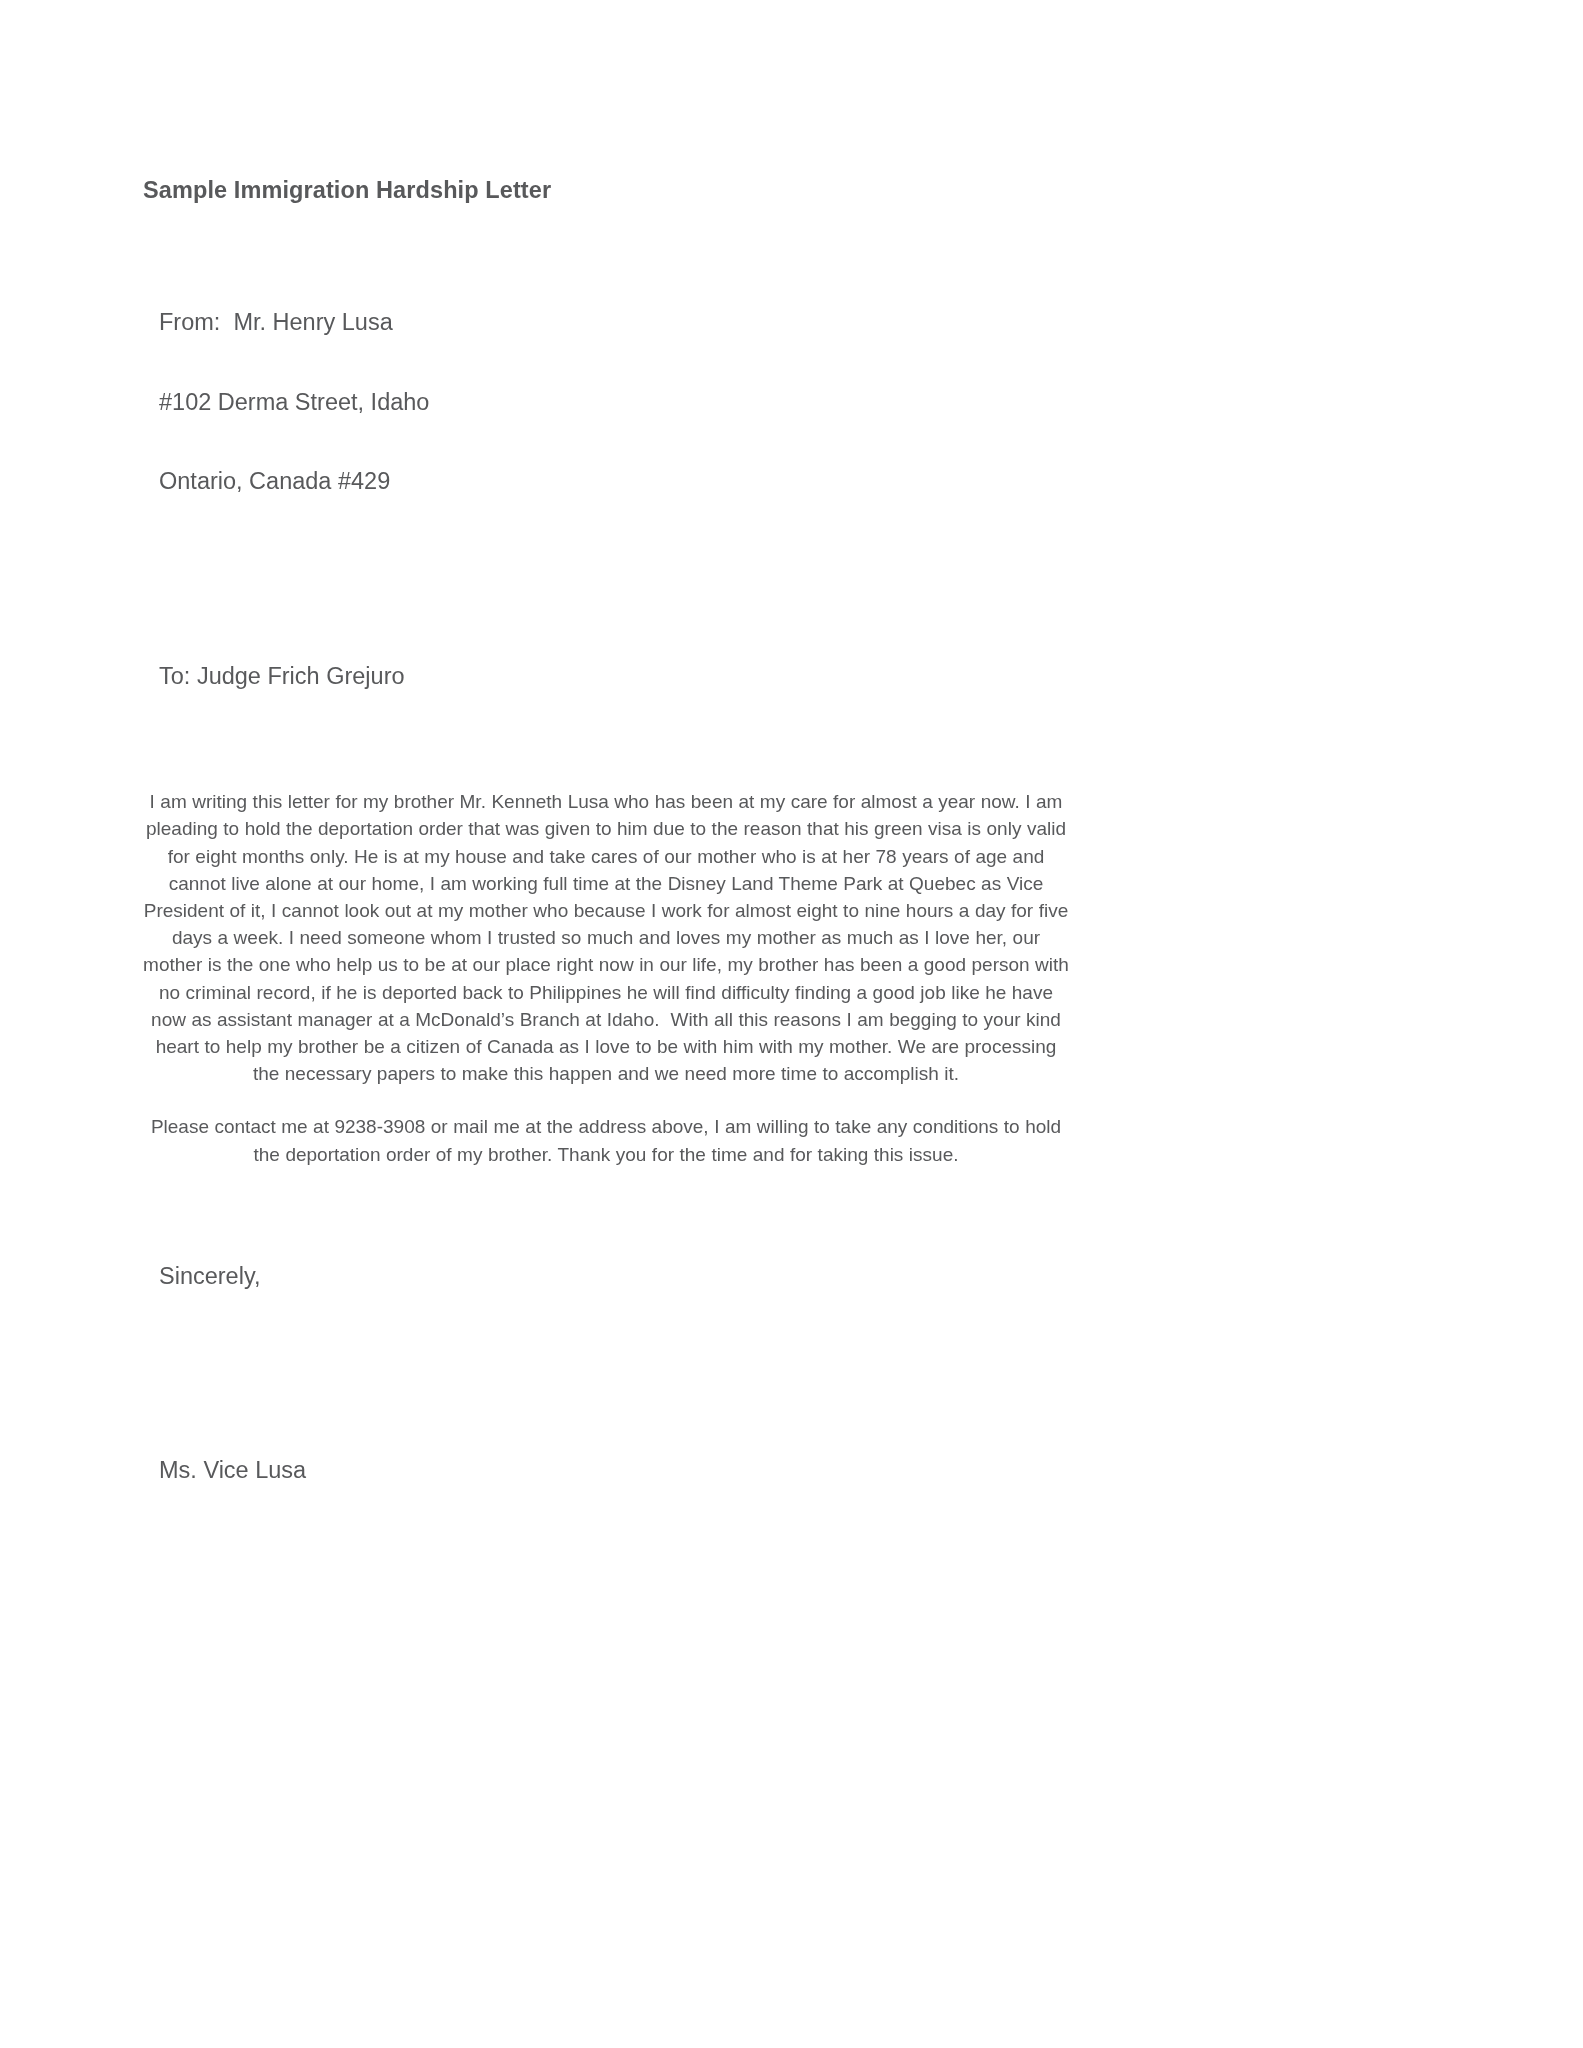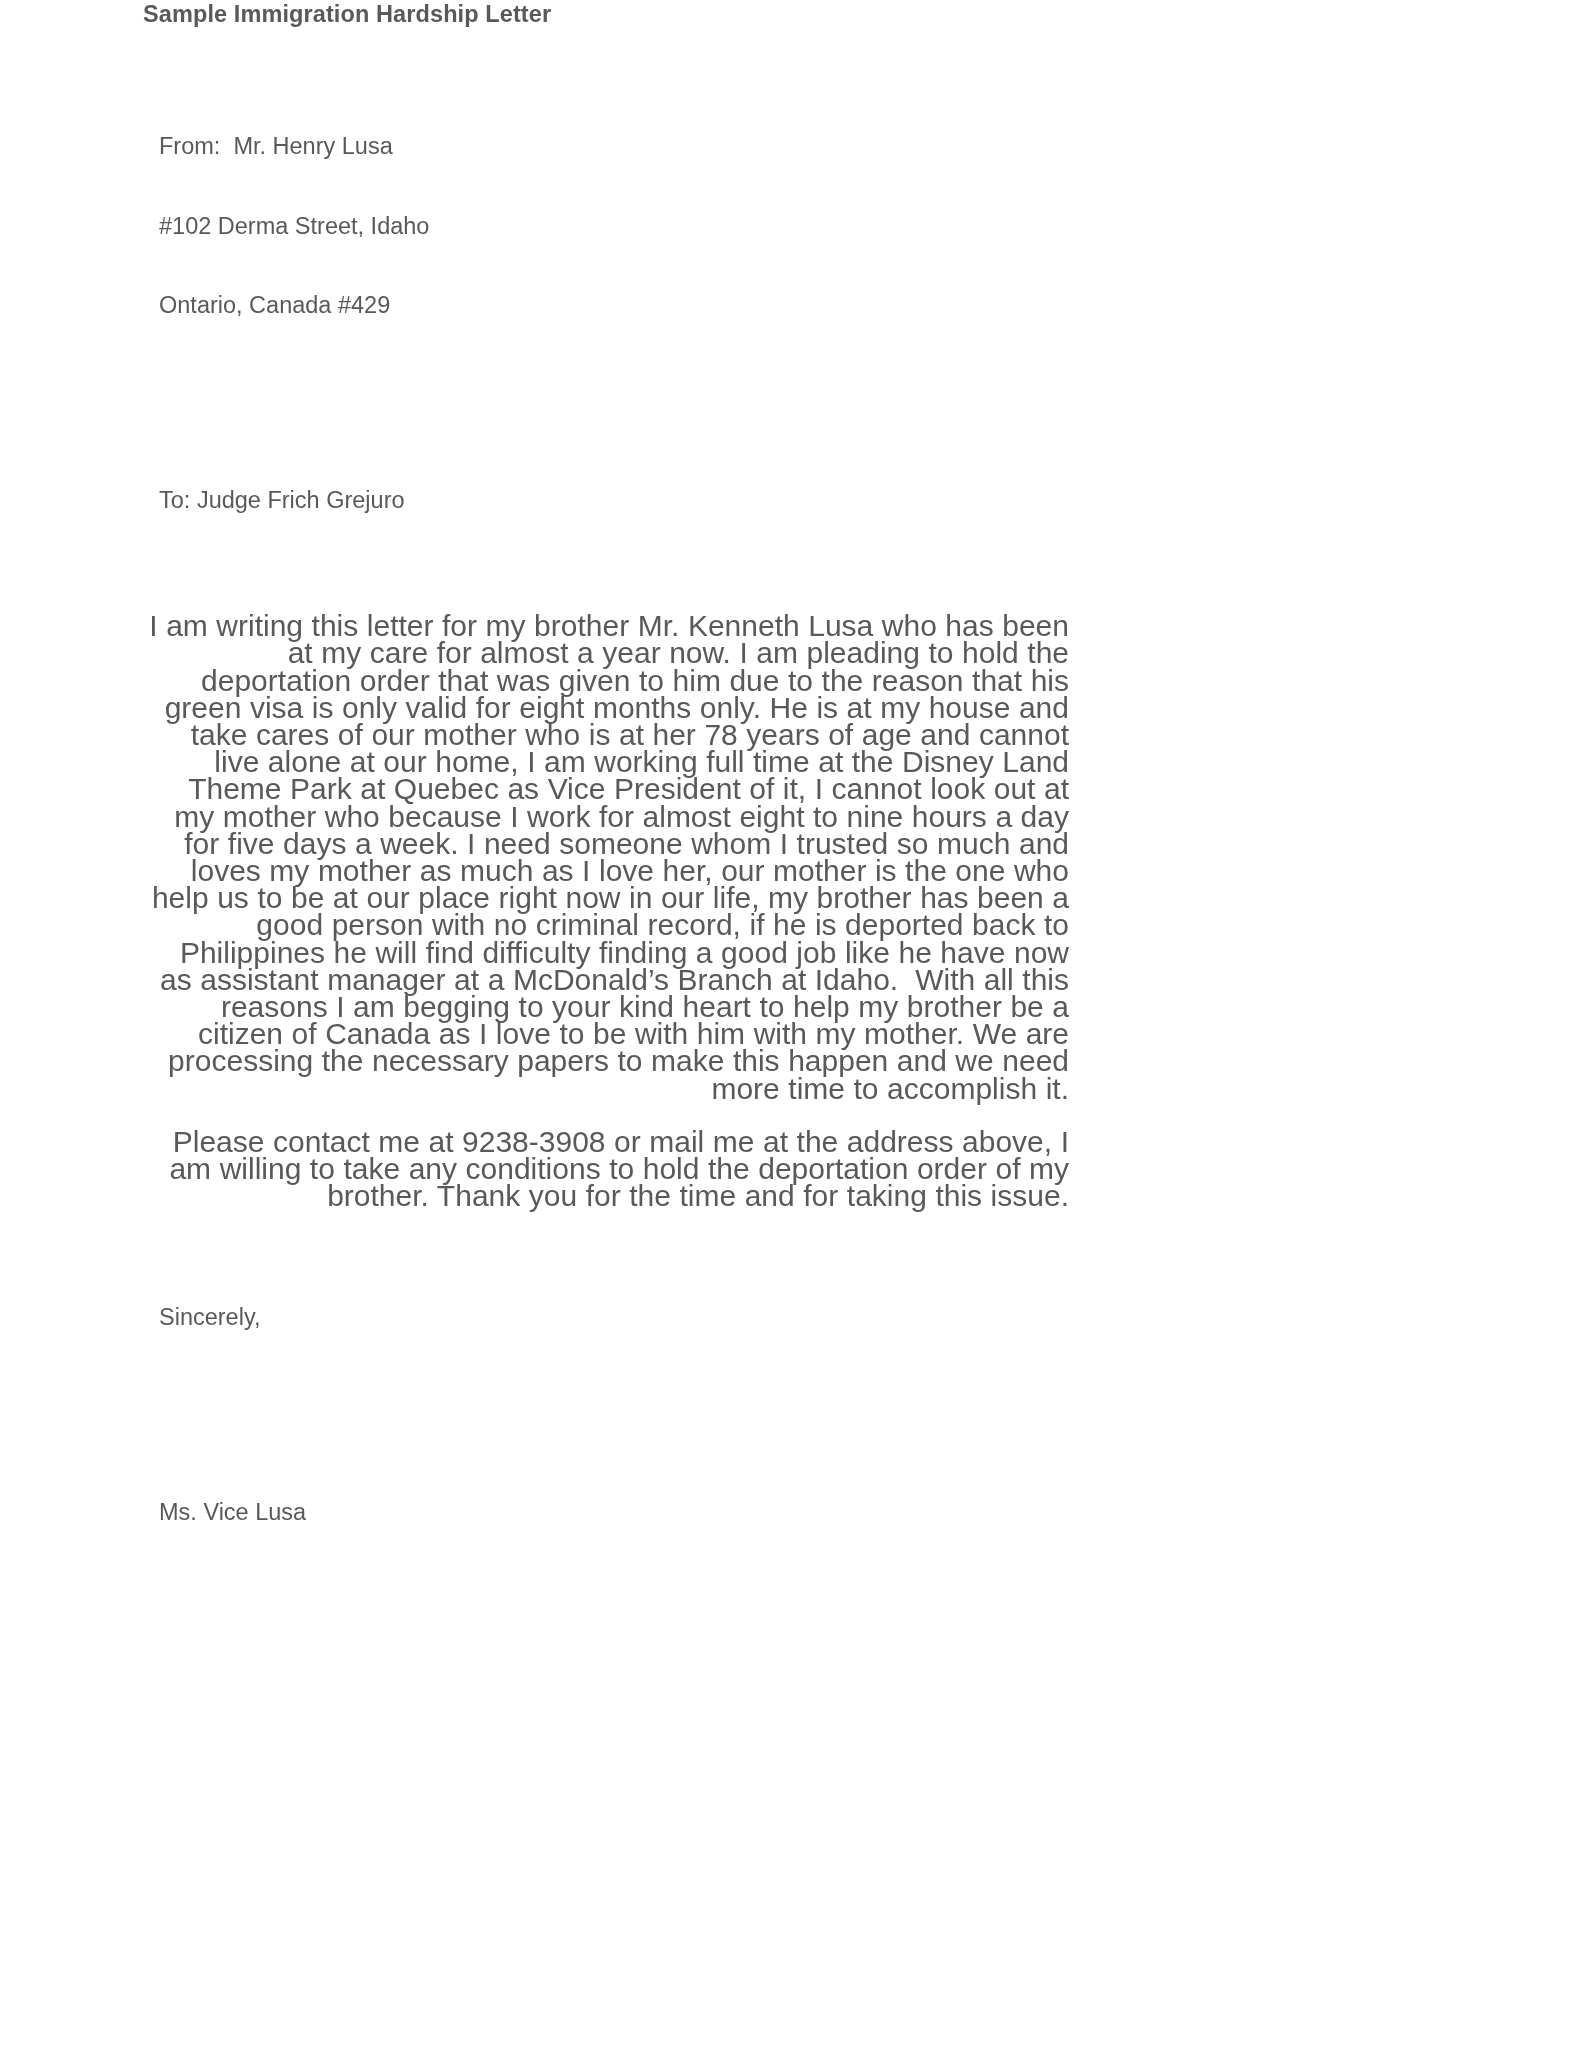--- a/index.html
+++ b/index.html
@@ -27,38 +27,39 @@
     left: 143px;
     top: 0;
     width: 926px;
   }
   .doc-title {
     font-size: 23.5px;
     font-weight: bold;
     color: #58595b;
     letter-spacing: 0.1px;
     margin: 0;
+    padding-top: 176px;
     line-height: 1.2;
   }
   .block {
     font-size: 23.5px;
     line-height: 26.5px;
     color: #58595b;
     white-space: pre-wrap;
     margin: 16px;
   }
   .gap-lg { height: 36px; }
   .gap-md { height: 30px; }
   .gap-sm { height: 26px; }
   .body-para {
-    font-size: 30px;
+    font-size: 19px;
     line-height: 27.2px;
     color: #58595b;
     margin: 0;
-    text-align: right;
+    text-align: center;
     white-space: pre-wrap;
     word-spacing: 0.2px;
   }
   .line {
     display: block;
   }
 </style>
 </head>
 <body>
 

